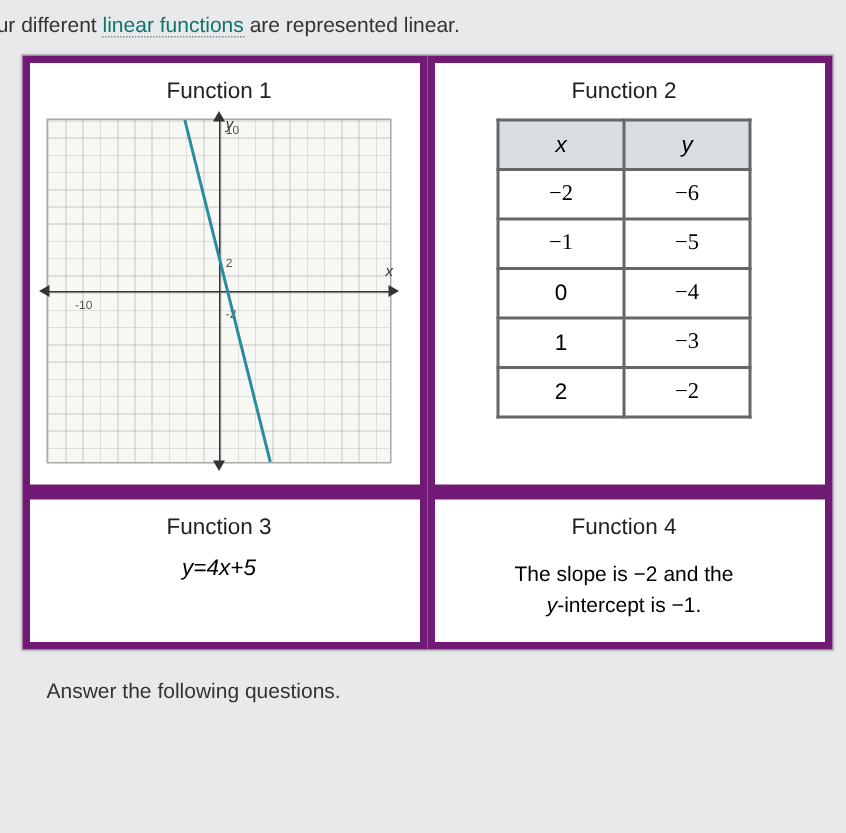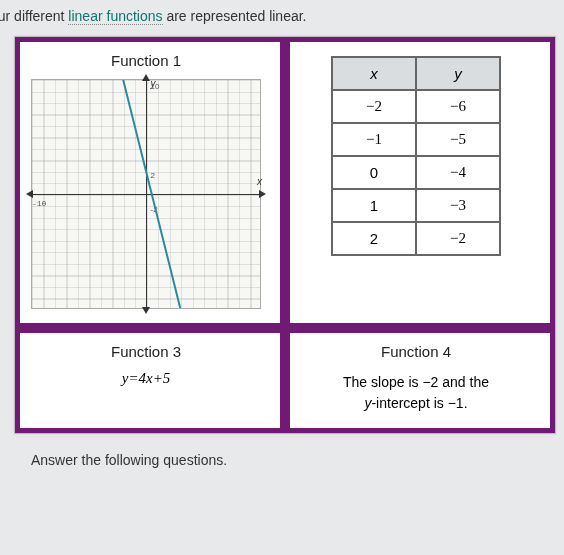--- a/index.html
+++ b/index.html
@@ -78,21 +78,21 @@
     text-align: center;
     font-weight: normal;
     background:#fff;
   }
   table.data th {
     background: #d9dde0;
     font-style: italic;
   }
   .minus { font-family: Georgia, serif; }
   
-  .eq { font-size: 15px; font-style: italic; margin-top: 6px; font-family: Liberation Serif, serif;}
+  .eq { font-size: 15px; font-style: italic; margin-top: 6px;}
   .desc { font-size: 14px; margin-top:12px; line-height:1.5;}
   .bottom-q {
     padding: 10px 0 0 2px;
     font-size: 14px;
     color: #333;
     margin-left: 29px;
   }
 </style>
 </head>
 <body>
@@ -108,29 +108,30 @@
       <div class="graph">
         <div class="axis-x"></div>
           <div class="axis-y"></div>
         <div class="arrow up"></div>
           <div class="arrow down"></div>
         <div class="arrow left"></div>
           <div class="arrow right"></div>
         <span class="axis-lbl" style="left:52%; top:-2px;">y</span>
         <span class="axis-lbl" style="top:42%; right:-2px;">x</span>
         <span class="tick" style="left:52%; top:2px;">10</span>
-        <span class="tick" style="top:52%; left:0;font-family:Liberation Mono, monospace;">-10</span>
+        <span class="tick" style="top:52%; left:18px;">-10</span>
         <span class="tick" style="left:52%; top:40%;">2</span>
         <span class="tick" style="left:52%; top:55%;">-2</span>
         <svg class="line-svg" viewBox="0 0 230 230">
           <line x1="92" y1="0" x2="149.5" y2="230" stroke="#2a8aa0" stroke-width="2"></line>
         </svg>
       </div>
     </div>
     <div class="cell">
+      <div class="cell-title">Function 2</div>
       <table class="data">
         <tbody>
             <tr>
               <th>x</th>
               <th>y</th>
             </tr>
         <tr>
               <td class="minus">−2</td>
               <td class="minus">−6</td>
             </tr>

